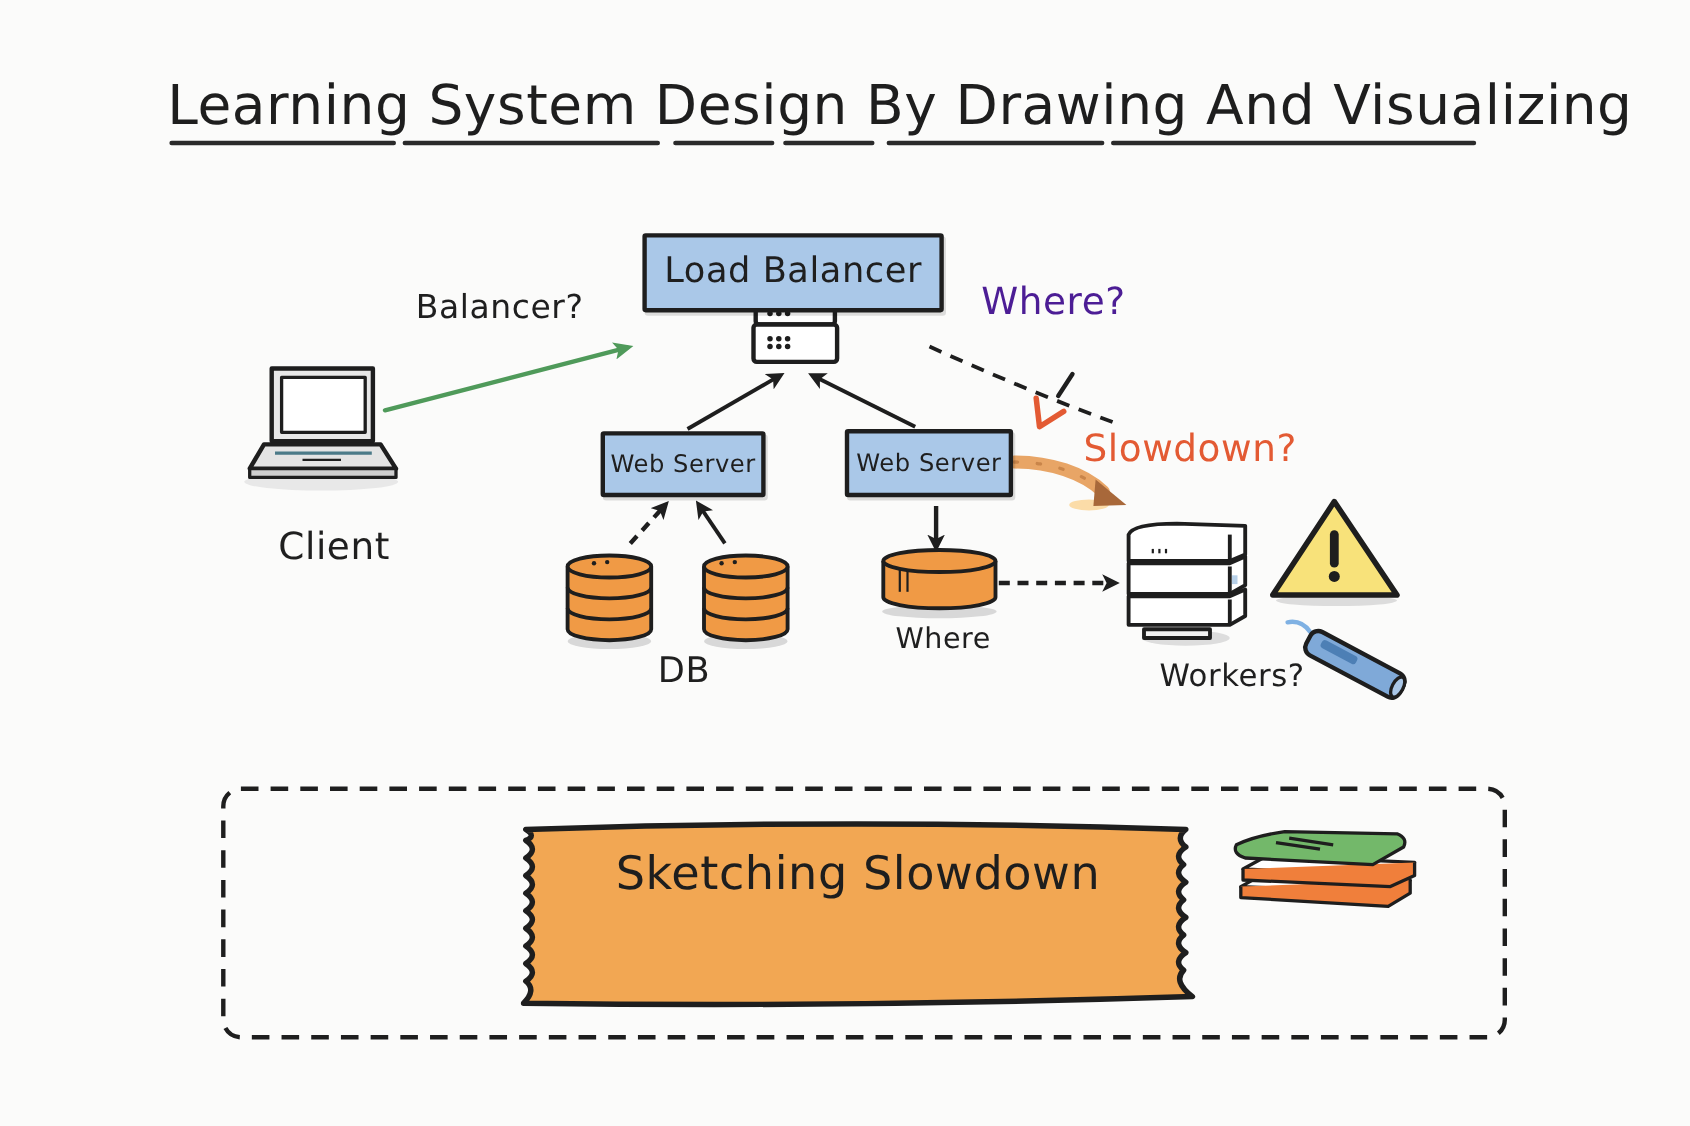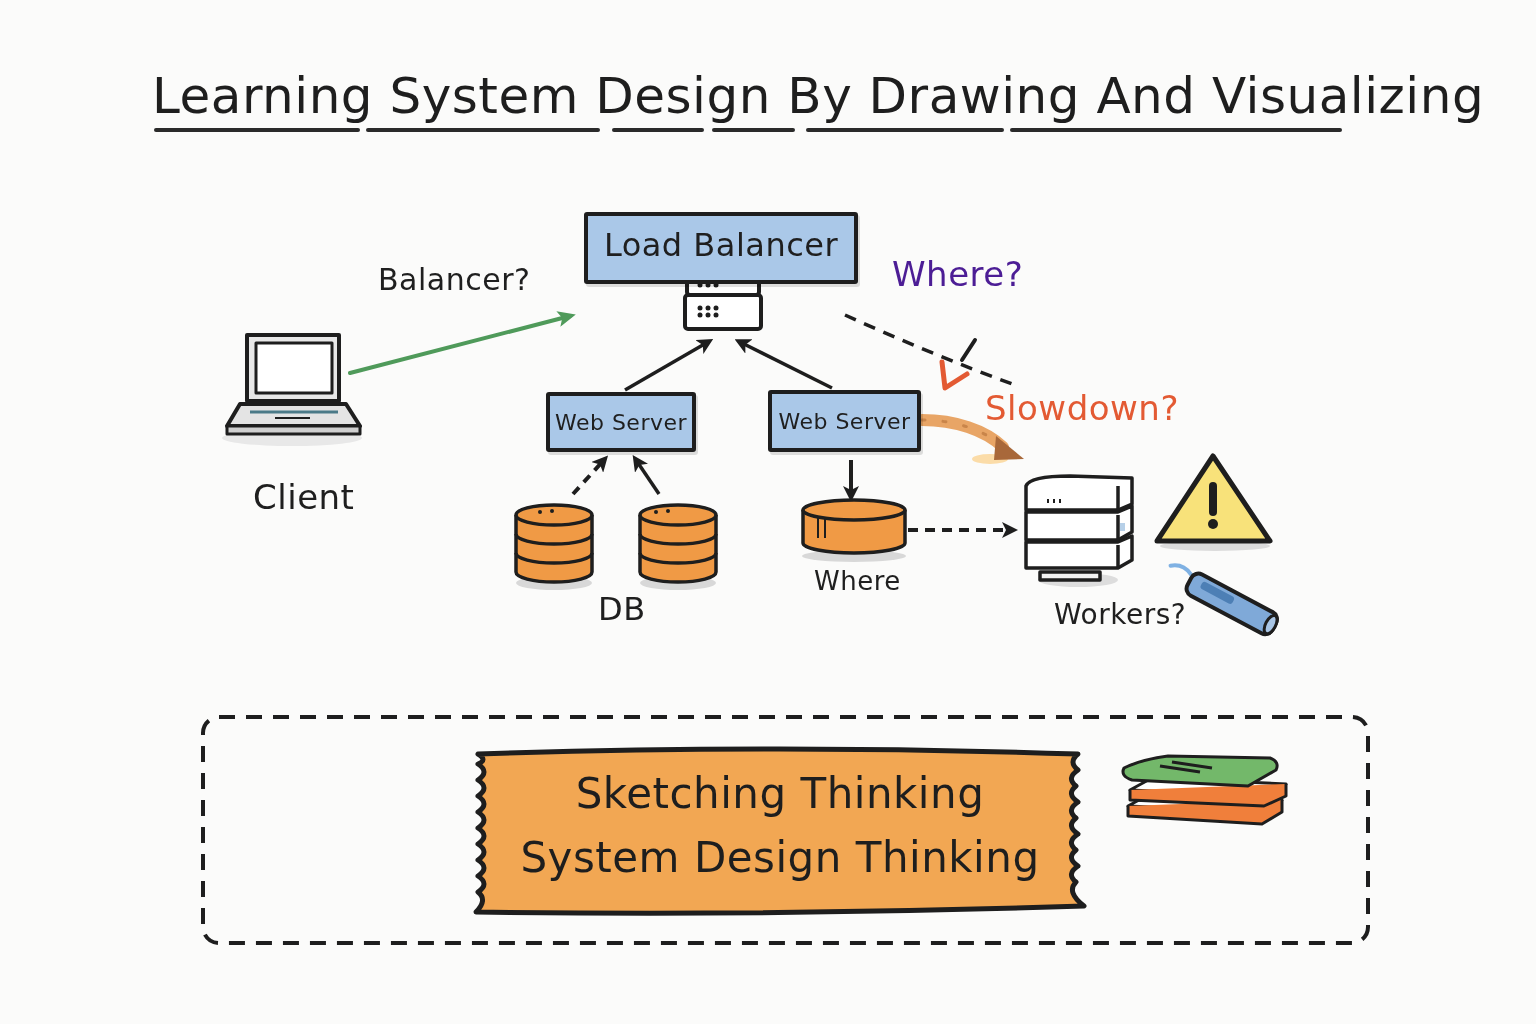--- a/index.html
+++ b/index.html
@@ -212,15 +212,14 @@
 
 <div id="request-label" class="label hand">Balancer?</div>
 <div id="client-label" class="label hand">Client</div>
 <div id="where-label" class="label hand">Where?</div>
 <div id="slowdown-label" class="label hand">Slowdown?</div>
 <div id="db-label" class="label hand">DB</div>
 <div id="queue-label" class="label hand">Where</div>
 <div id="workers-label" class="label hand">Workers?</div>
 
 <div id="banner-text" class="abs hand">
-  <div>Sketching Thinking</div>
-  <div>System Design Thinking</div>
+  <div>Sketching Slowdown</div>
 </div>
 
 </body></html>

